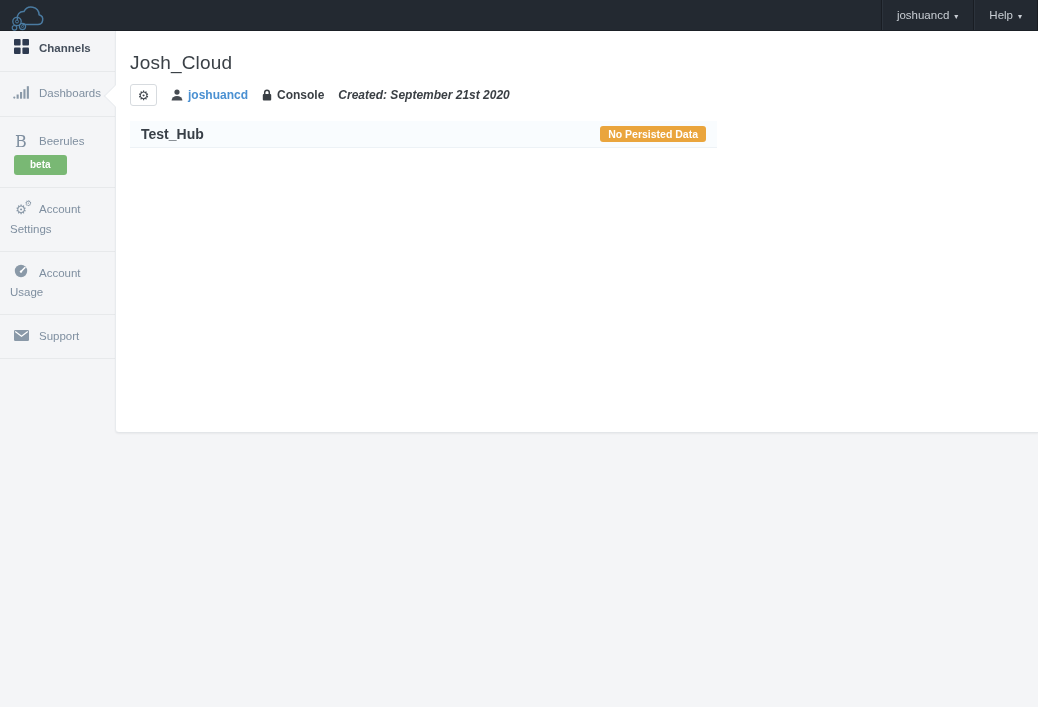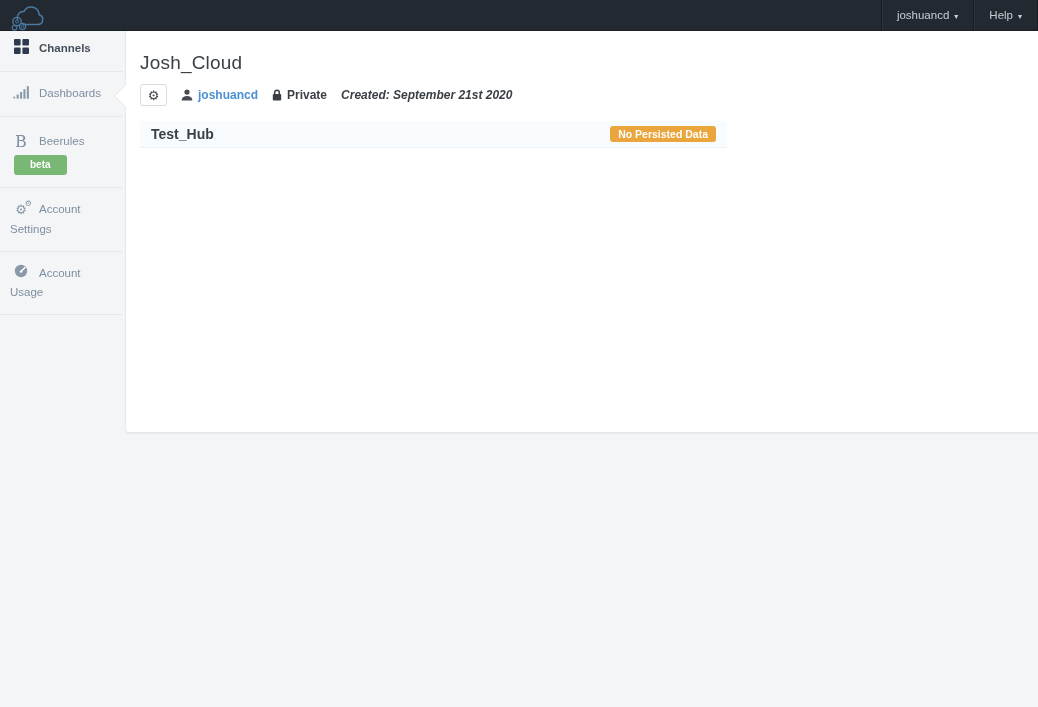--- a/index.html
+++ b/index.html
@@ -51,21 +51,21 @@
   .gear-double .g2 { position: absolute; font-size: 8px; top: -4px; right: -5px; }
   .badge-beta {
     display: inline-block; margin-left: 4px;
     background: var(--beta_green, #79b874); color: #fff;
     font-size: 10px; font-weight: bold;
     padding: 2px 16px; border-radius: 3px; vertical-align: middle;
   }
 
   
   .card {
-    position: absolute; left: 125px; top: 31px; right: 0; height: 402px;
+    position: absolute; left: 115px; top: 31px; right: 0; height: 402px;
     background: #fff;
     border-left: 1px solid #e8ebee;
     border-bottom: 1px solid #e3e6e9;
     border-bottom-left-radius: 4px;
     box-shadow: 0 1px 2px rgba(0,0,0,0.05);
   }
   .notch {
     position: absolute; left: -9px; top: 57px; width: 16px; height: 16px;
     background: #fff;
     border-left: 1px solid #e8ebee; border-bottom: 1px solid #e8ebee;
@@ -182,20 +182,28 @@
   <div class="side-item">
     <span class="side-icon">
       <svg width="14" height="14" viewBox="0 0 14 14">
         <circle cx="7" cy="7" r="6.2" fill="#8a99a8"></circle>
         <path d="M7 7.6 L11 3.4" stroke="#fff" stroke-width="1.4" stroke-linecap="round"></path>
         <circle cx="7" cy="7.6" r="1.2" fill="#fff"></circle>
       </svg>
     </span><span>Account Usage</span>
   </div>
 
+  <div class="side-item">
+    <span class="side-icon">
+      <svg width="15" height="11" viewBox="0 0 15 11">
+        <rect x="0" y="0" width="15" height="11" rx="1.2" fill="#8a99a8"></rect>
+        <path d="M1.2 1.5 L7.5 6.2 L13.8 1.5" fill="none" stroke="#fff" stroke-width="1.2"></path>
+      </svg>
+    </span><span>Support</span>
+  </div>
 </div>
 
 <div class="card">
   <div class="notch"></div>
   <div class="content">
     <div class="page-title">Josh_Cloud</div>
 
     <div class="meta-row">
       <div class="gear-btn">
         <span>⚙</span>
@@ -205,21 +213,21 @@
           <circle cx="6" cy="3.1" r="2.6" fill="#464b52"></circle>
           <path d="M0.6 11.6 a5.4 4.6 0 0 1 10.8 0 z" fill="#464b52"></path>
         </svg>
         <span>joshuancd</span>
       </div>
       <div class="meta-private">
         <svg width="10" height="12" viewBox="0 0 10 12">
           <path d="M2.7 5.2 V3.6 a2.3 2.3 0 0 1 4.6 0 V5.2" fill="none" stroke="#3a3f44" stroke-width="1.5"></path>
           <rect x="0.8" y="5" width="8.4" height="6.4" rx="1" fill="#3a3f44"></rect>
         </svg>
-        <span>Private</span>
+        <span>Console</span>
       </div>
       <div class="meta-created">Created: September 21st 2020</div>
     </div>
 
 
     <div class="panel">
       <div class="panel-row">
         <span class="res-name">Test_Hub</span>
         <span class="badge-warn">No Persisted Data</span>
       </div>

